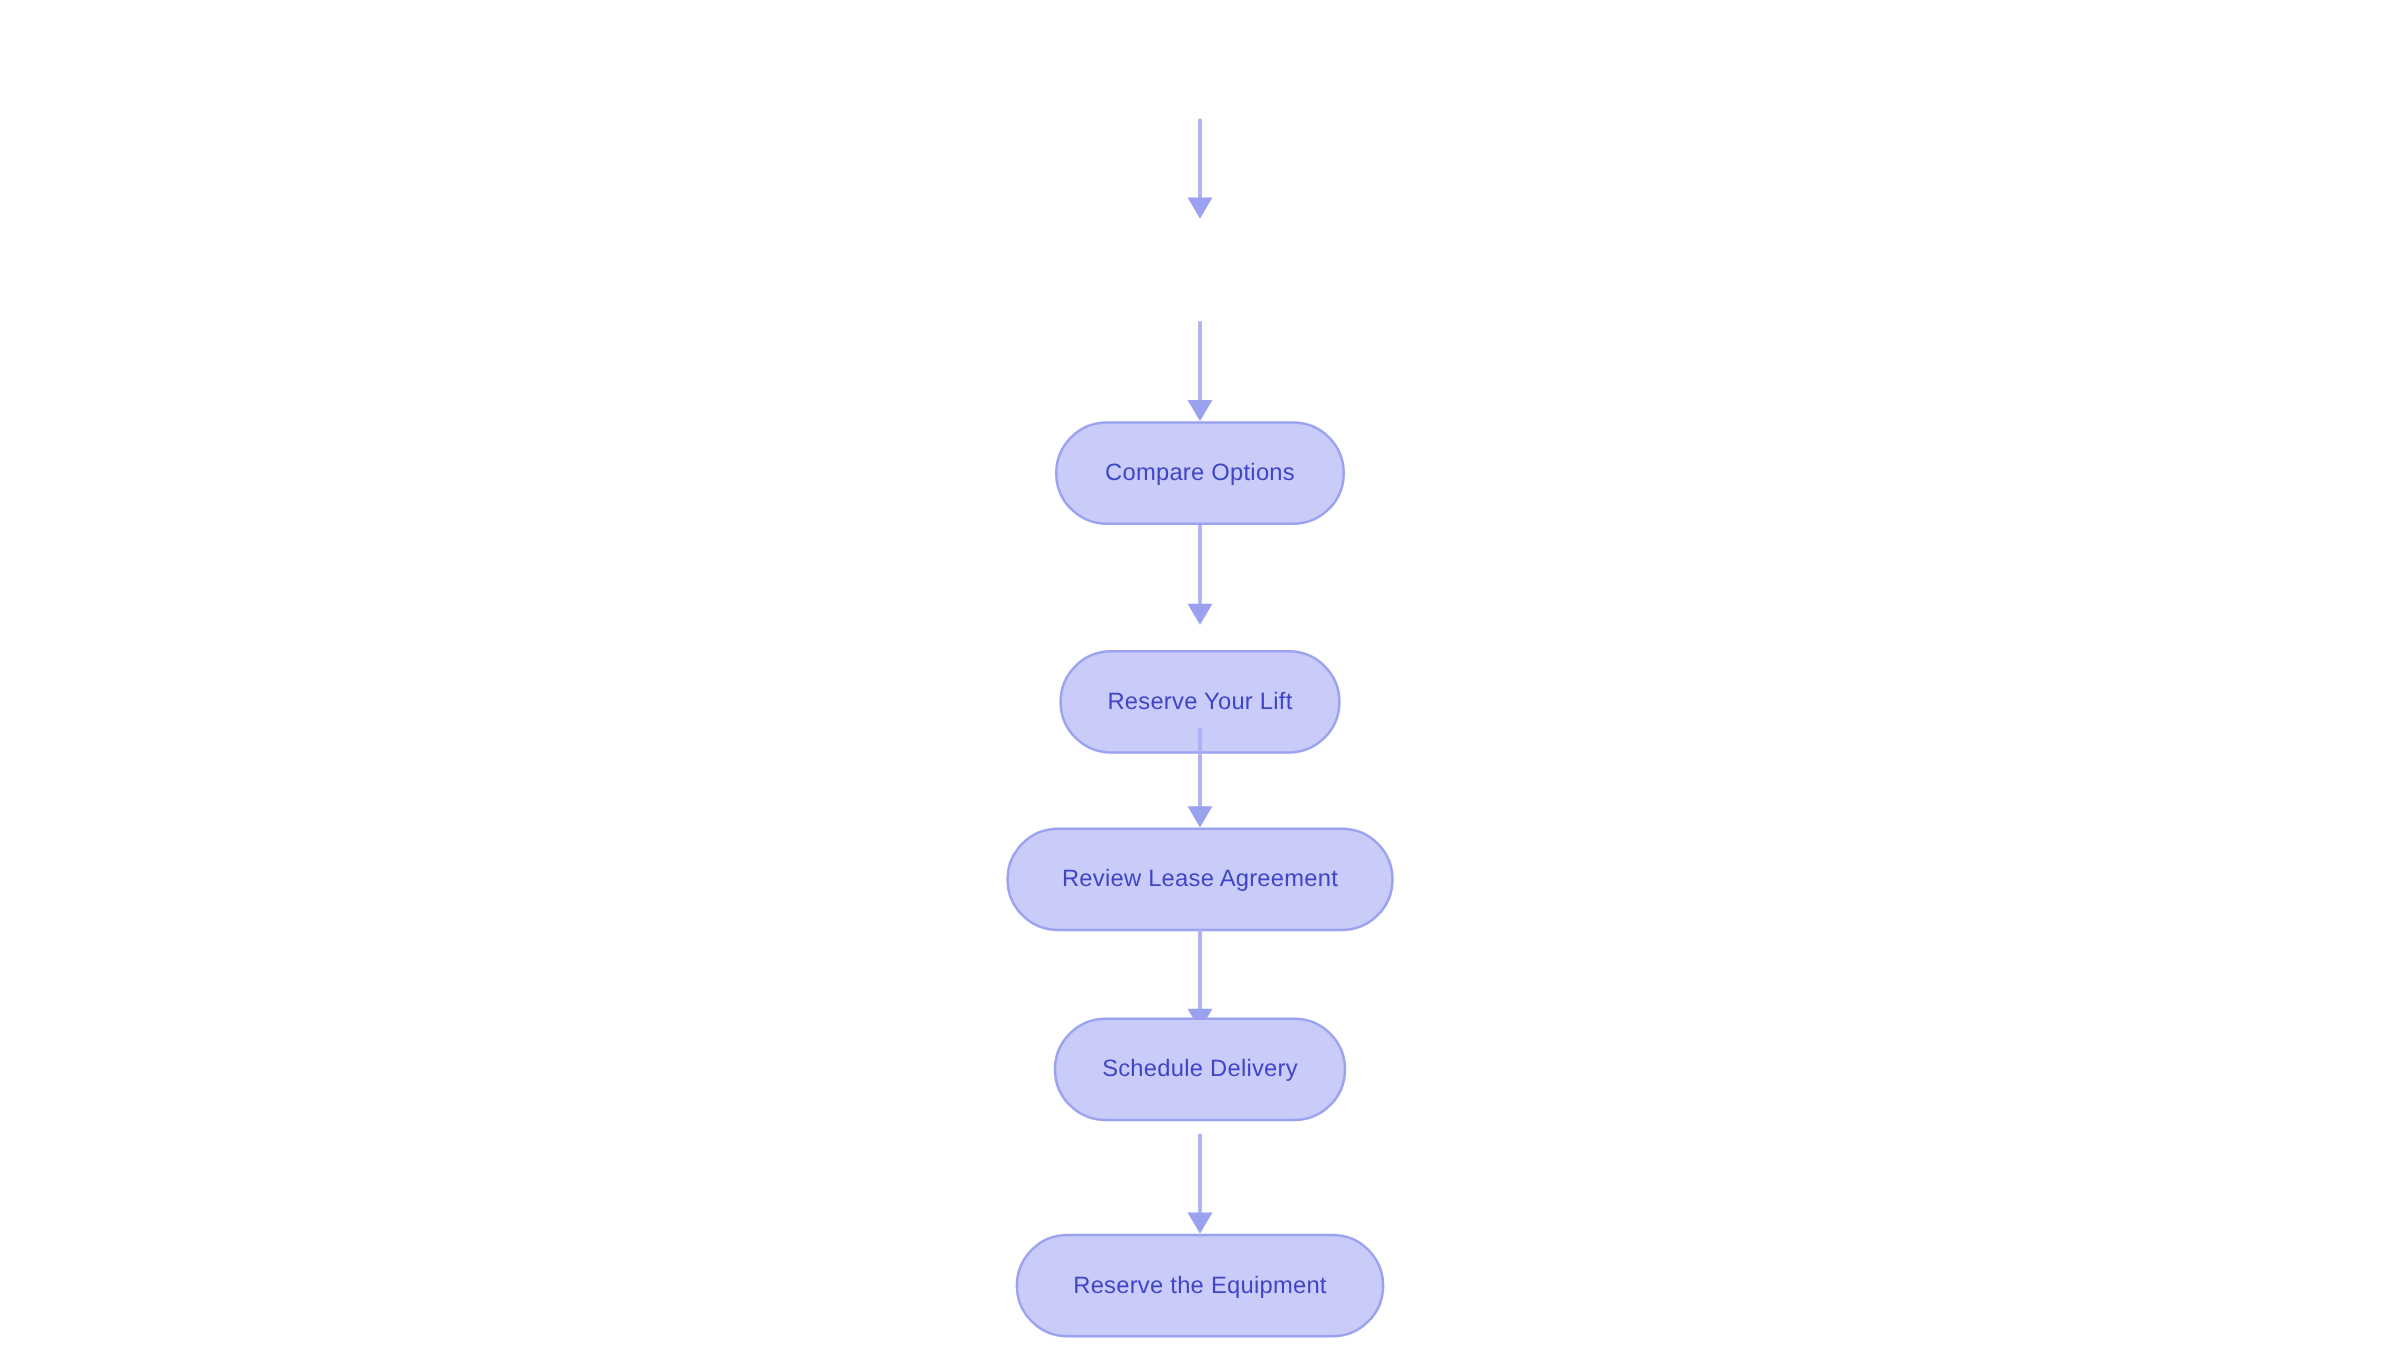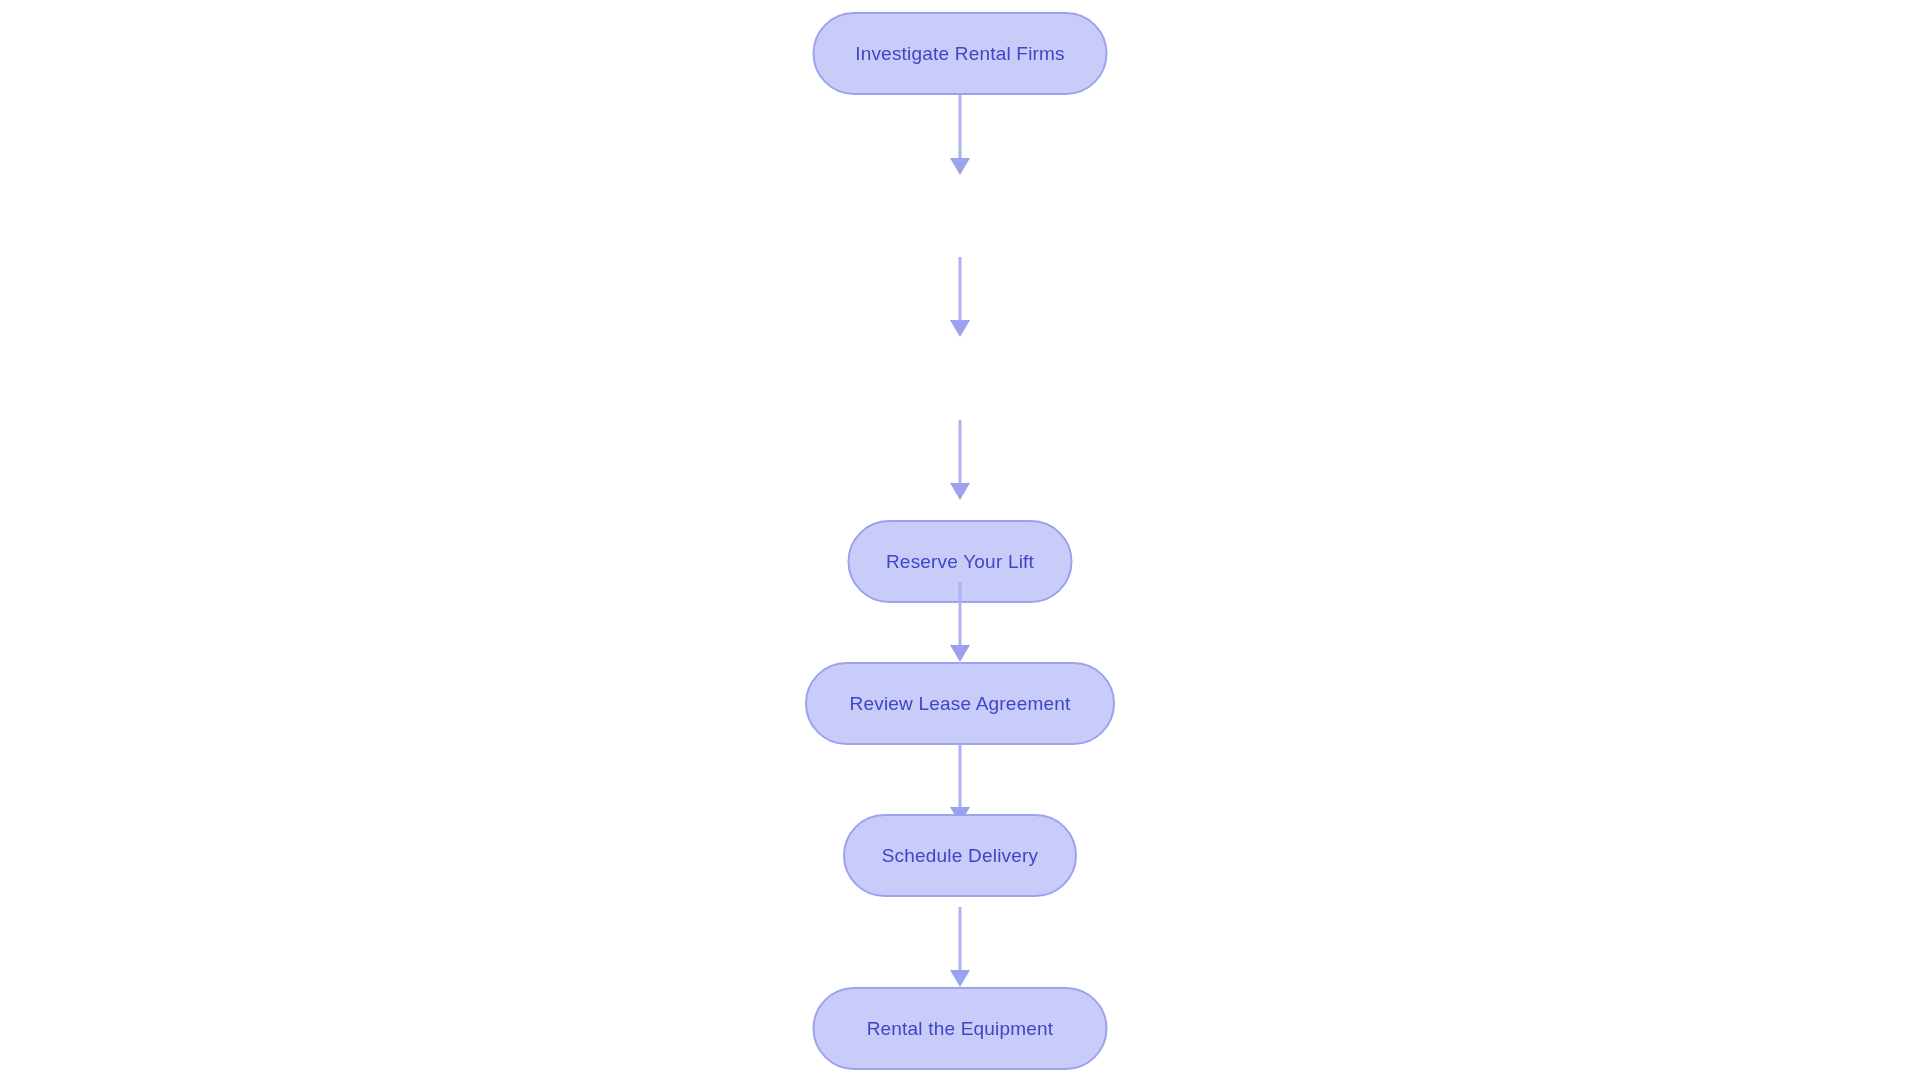--- a/index.html
+++ b/index.html
@@ -83,35 +83,35 @@
     border-left: 10px solid transparent;
     border-right: 10px solid transparent;
     border-top: 17px solid var(--arrow-head);
   }
 </style>
 </head>
 <body>
 
 <div class="canvas">
 
-  <div class="node n1">
-    <span>Investigate Rental Firms</span>
-  </div>
 
   <div class="arrow a1">
     <div class="arrow-line"></div>
     <div class="arrow-head"></div>
   </div>
 
 
   <div class="arrow a2">
     <div class="arrow-line"></div>
     <div class="arrow-head"></div>
   </div>
 
+  <div class="node n3">
+    <span>Compare Options</span>
+  </div>
 
   <div class="arrow a3">
     <div class="arrow-line"></div>
     <div class="arrow-head"></div>
   </div>
 
   <div class="node n4">
     <span>Reserve Your Lift</span>
   </div>
 
@@ -132,16 +132,16 @@
   <div class="node n6">
     <span>Schedule Delivery</span>
   </div>
 
   <div class="arrow a6">
     <div class="arrow-line"></div>
     <div class="arrow-head"></div>
   </div>
 
   <div class="node n7">
-    <span>Rental the Equipment</span>
+    <span>Reserve the Equipment</span>
   </div>
 
 </div>
 
 </body></html>

